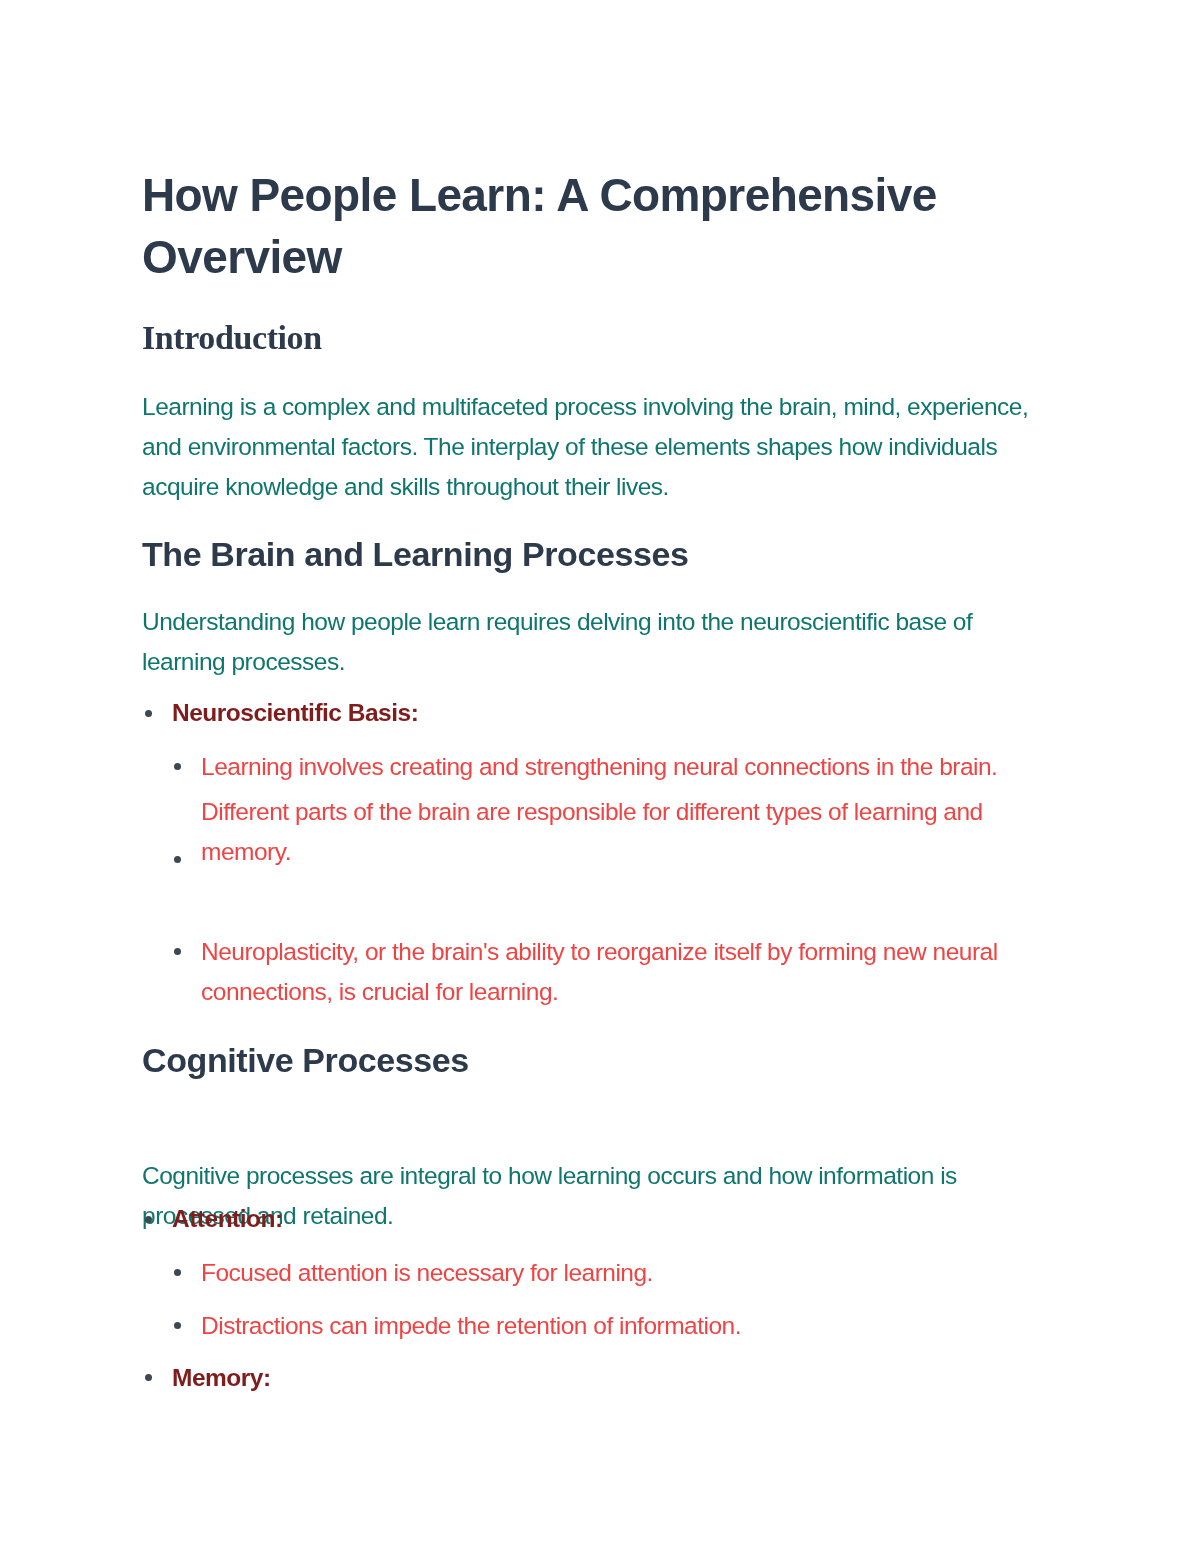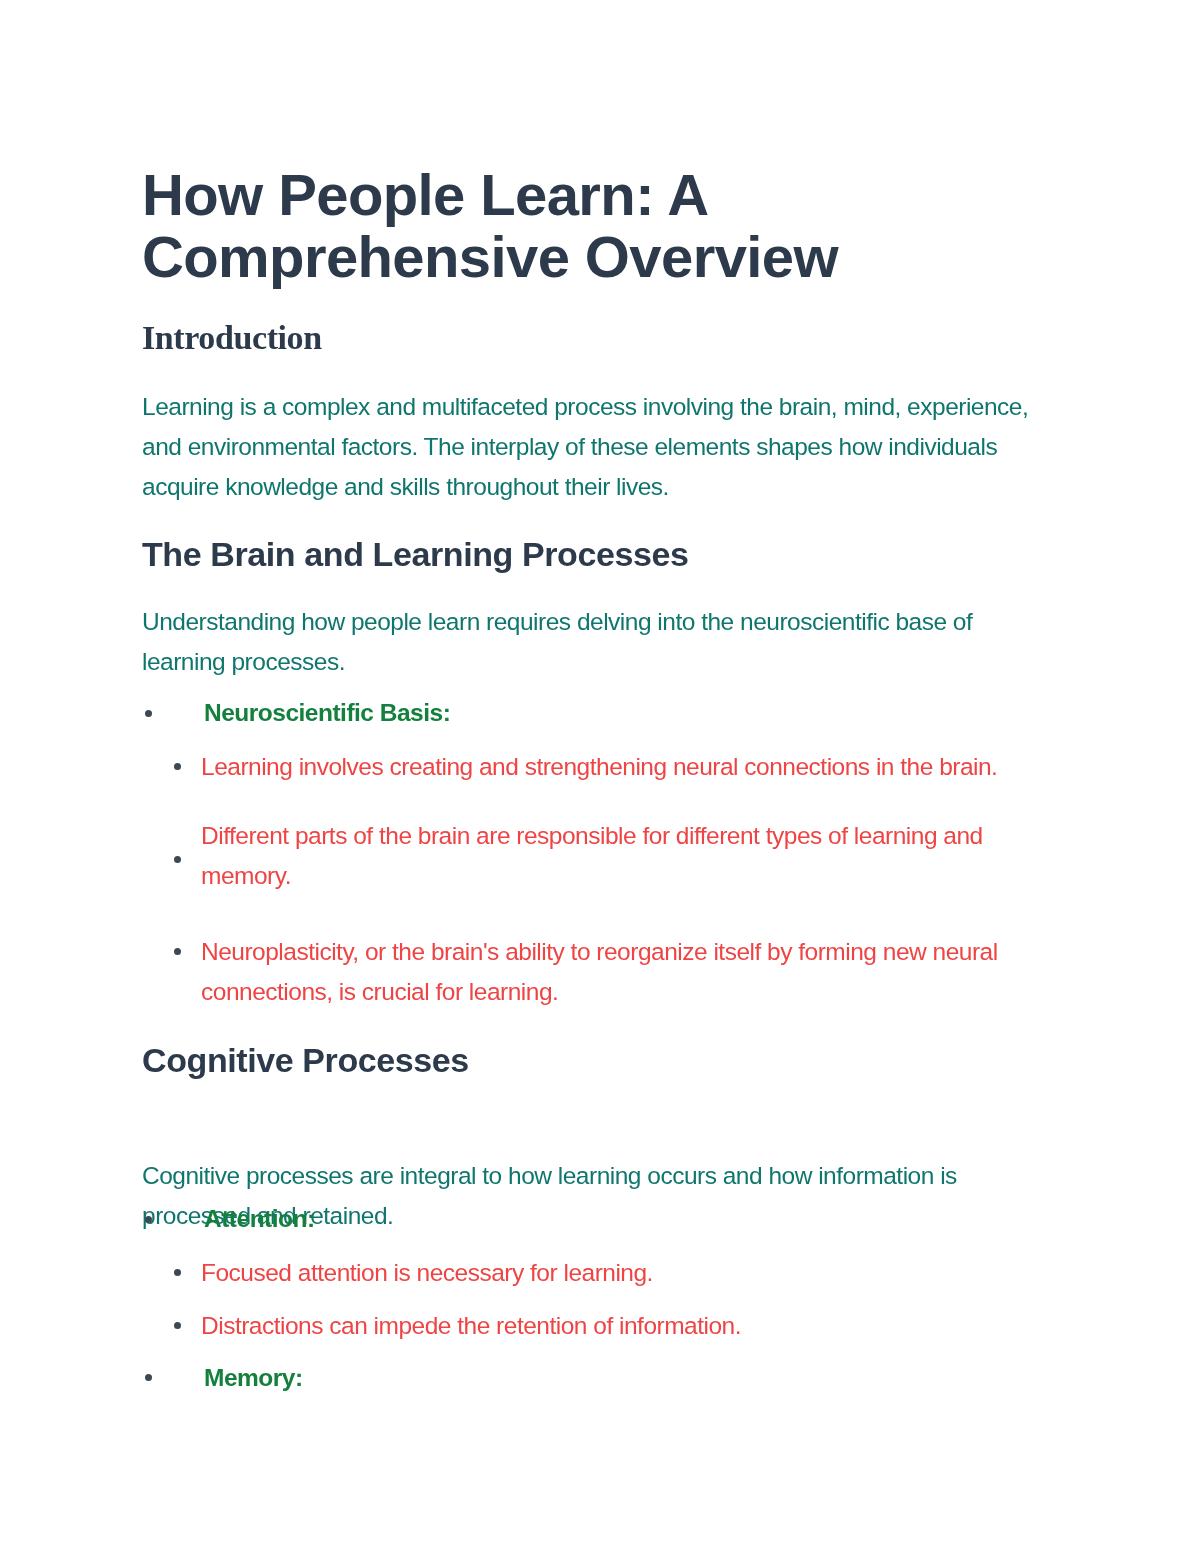--- a/index.html
+++ b/index.html
@@ -19,21 +19,21 @@
       position: absolute;
       left: 142px;
       top: 0;
       width: 930px;
     }
     .title {
       position: absolute;
       top: 164px;
       left: 0;
       margin: 0;
-      font-size: 58px;
+      font-size: 46px;
       line-height: 62px;
       font-weight: bold;
       color: #2d3a4b;
       letter-spacing: -0.6px;
       width: 900px;
     }
     .h2 {
       position: absolute;
       left: 0;
       margin: 0;
@@ -56,21 +56,21 @@
     .li {
       position: absolute;
       margin: 0;
       font-size: 24.5px;
       line-height: 40px;
       color: #ef4444;
       letter-spacing: -0.5px;
     }
     .li.l1 { left: 30px; width: 880px; }
     .li.l2 { left: 59px; width: 840px; }
-    .li.bold { font-weight: bold; color: #15803d; margin-left: 32px; }
+    .li.bold { font-weight: bold; color: #7f1d1d; }
     .bullet {
       position: absolute;
       width: 7px;
       height: 7px;
       border-radius: 50%;
       background: #3d4852;
     }
   </style>
 </head>
 <body>
@@ -85,21 +85,21 @@
   <h2 class="h2" style="top:534px;">The Brain and Learning Processes</h2>
   <p class="para" style="top:602px; width:900px;">Understanding how people learn requires delving into the neuroscientific base of learning processes.</p>
 
   <span class="bullet" style="left:3px; top:710px;"></span>
   <p class="li l1 bold" style="top:693px;">Neuroscientific Basis:</p>
 
   <span class="bullet" style="left:32px; top:763px;"></span>
   <p class="li l2" style="top:747px;">Learning involves creating and strengthening neural connections in the brain.</p>
 
   <span class="bullet" style="left:32px; top:856px;"></span>
-  <p class="li l2" style="top:816px;">Different parts of the brain are responsible for different types of learning and memory.</p>
+  <p class="li l2" style="top:792px;">Different parts of the brain are responsible for different types of learning and memory.</p>
 
   <span class="bullet" style="left:32px; top:948px;"></span>
   <p class="li l2" style="top:932px;">Neuroplasticity, or the brain's ability to reorganize itself by forming new neural connections, is crucial for learning.</p>
 
   <h2 class="h2" style="top:1040px;">Cognitive Processes</h2>
   <p class="para" style="top:1156px; width:820px;">Cognitive processes are integral to how learning occurs and how information is processed and retained.</p>
 
   <span class="bullet" style="left:3px; top:1216px;"></span>
   <p class="li l1 bold" style="top:1199px;">Attention:</p>
 

